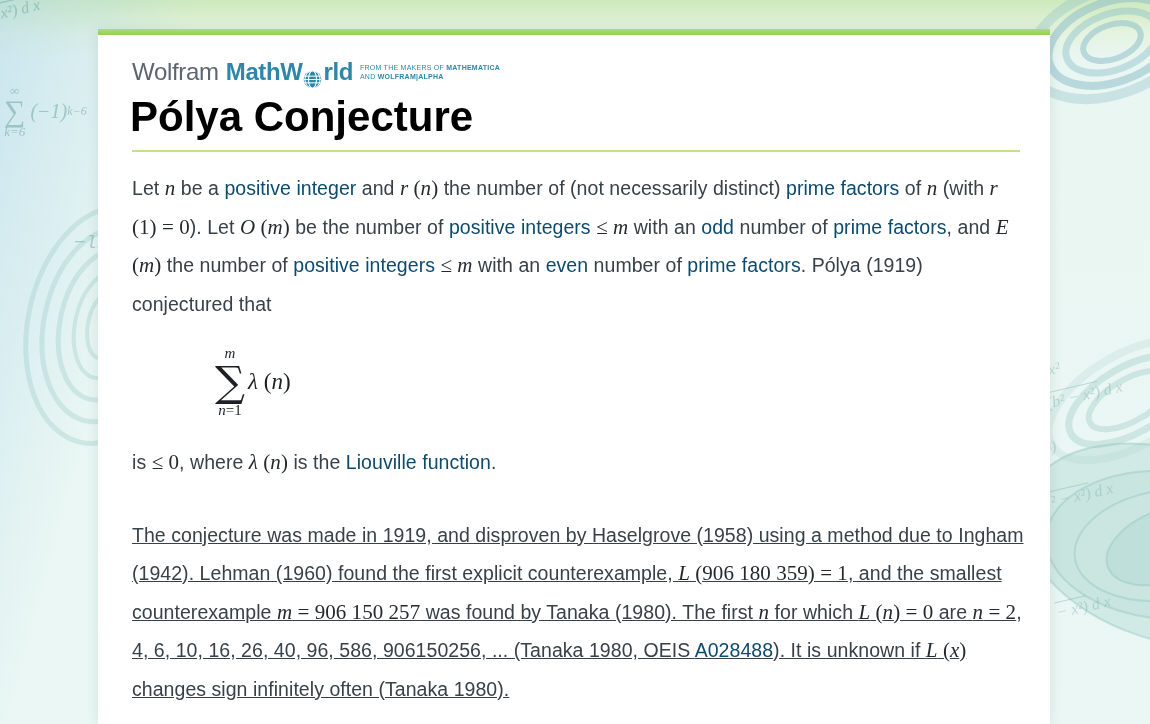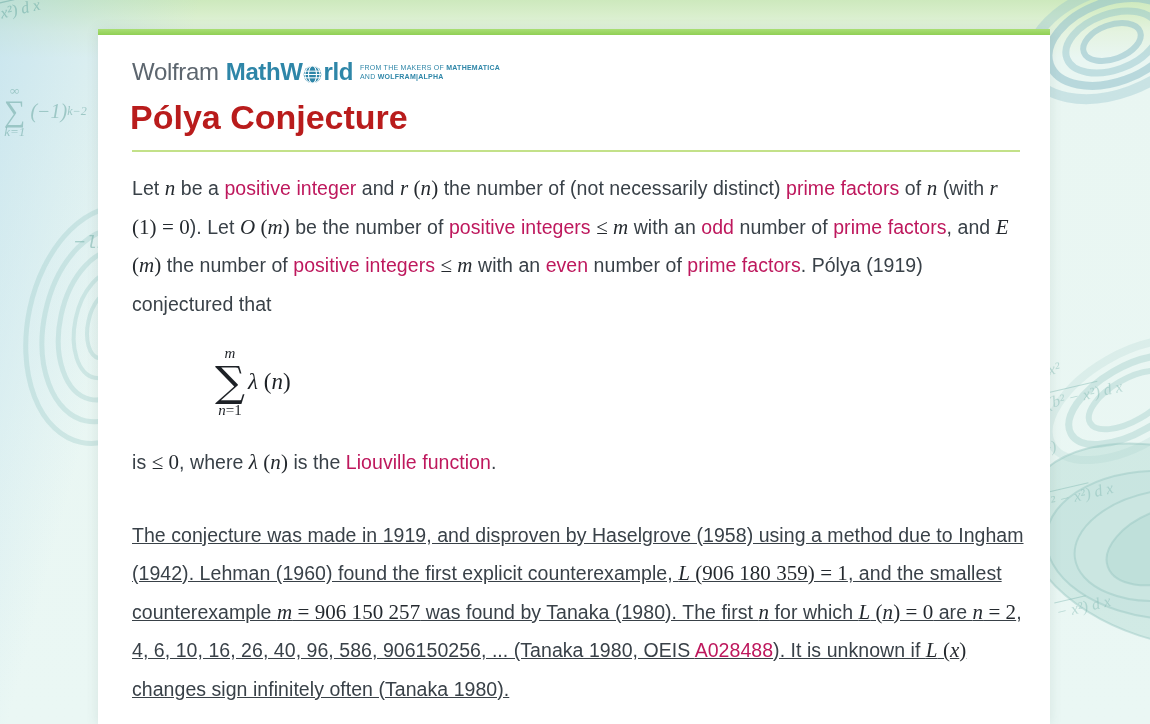--- a/index.html
+++ b/index.html
@@ -32,34 +32,34 @@
   .bg-right:nth-of-type(7){left:1056px;top:598px;}
   
   .card{position:absolute;left:98px;top:29px;width:952px;height:695px;z-index:3;
     background:#ffffff;box-shadow:0 1px 12px rgba(60,90,80,.12);overflow:hidden;}
   .topbar{height:6px;background:linear-gradient(180deg,#a9de74,#90cf55);}
   .content{padding:22px 48px 0 34px;}
   
   .logo-row{display:flex;align-items:flex-start;height:34px;}
   .logo-link{display:flex;align-items:flex-start;text-decoration:none;cursor:pointer;}
   .w-wolfram{font-size:24px;font-weight:500;color:#5d666f;letter-spacing:-.3px;line-height:30px;}
-  .w-math{font-size:24px;font-weight:700;color:#2e86a8;letter-spacing:-.4px;line-height:30px;margin-left:7px;display:flex;align-items:center;}
+  .w-math{font-size:24px;font-weight:700;color:#2e86a8;letter-spacing:-.4px;line-height:30px;margin-left:7px;display:flex;align-items:flex-end;}
   .globe{margin:0 1px;transform:translateY(2px);}
   .tagline{margin:6px 0 0 7px;font-size:7px;line-height:9px;letter-spacing:.25px;color:#2e86a8;}
   .tagline b{font-weight:700;}
   
-  .title{margin:4px 0 0 -2px;font-size:34px;line-height:44px;font-weight:600;color:#b91c1c;}
+  .title{margin:4px 0 0 -2px;font-size:42px;line-height:44px;font-weight:600;color:#000000;}
   .rule{border:0;border-top:2px solid #c3e189;margin:11px 0 0;width:888px;}
   
   p.body{width:892px;font-size:19.5px;line-height:38.5px;color:#394148;margin:17px 0 0;letter-spacing:.05px;}
   p.p-after-formula{margin-top:8px;}
   p.p2{margin-top:34px;text-decoration:underline;}
   .math{font-family:"Liberation Serif","DejaVu Serif",serif;font-size:21px;color:#24292e;}
   .math i{font-style:italic;}
-  .lnk{color:#be185d;text-decoration:none;cursor:pointer;}
+  .lnk{color:#0c4a6e;text-decoration:none;cursor:pointer;}
   
   .formula-row{margin:22px 0 24px 74px;display:flex;align-items:center;
     font-family:"Liberation Serif","DejaVu Serif",serif;font-size:23px;color:#1d2126;width:fit-content;}
   .sum{display:flex;flex-direction:column;align-items:center;line-height:1;margin:0 3px 0 9px;}
   .sum .lim{font-size:15px;line-height:17px;}
   .sum .sigma{font-size:42px;line-height:40px;font-family:"DejaVu Serif","DejaVu Sans",serif;}
 </style>
 </head>
 <body>
 
@@ -92,24 +92,24 @@
       <ellipse rx="46" ry="76" stroke-width="5"></ellipse>
       <ellipse rx="31" ry="54" stroke-width="4"></ellipse>
       <ellipse rx="18" ry="34" stroke-width="4"></ellipse>
     </g>
   </svg>
 
   <div class="bg-formula bg-sum">
     <span class="col">
       <span>∞</span>
       <span class="sg">∑</span>
-      <span>k=1</span>
+      <span>k=6</span>
     </span>
     <span style="margin-left:5px;">(−1)</span>
-    <sup>k−2</sup>
+    <sup>k−6</sup>
   </div>
   <div class="bg-formula bg-ln">−ln</div>
 
   <div class="bg-right">
     <span class="nobar"></span><span>x²</span>
   </div>
   <div class="bg-right">
     <span class="bar">(b² − x²)</span><span> d x</span>
   </div>
   <div class="bg-right">

